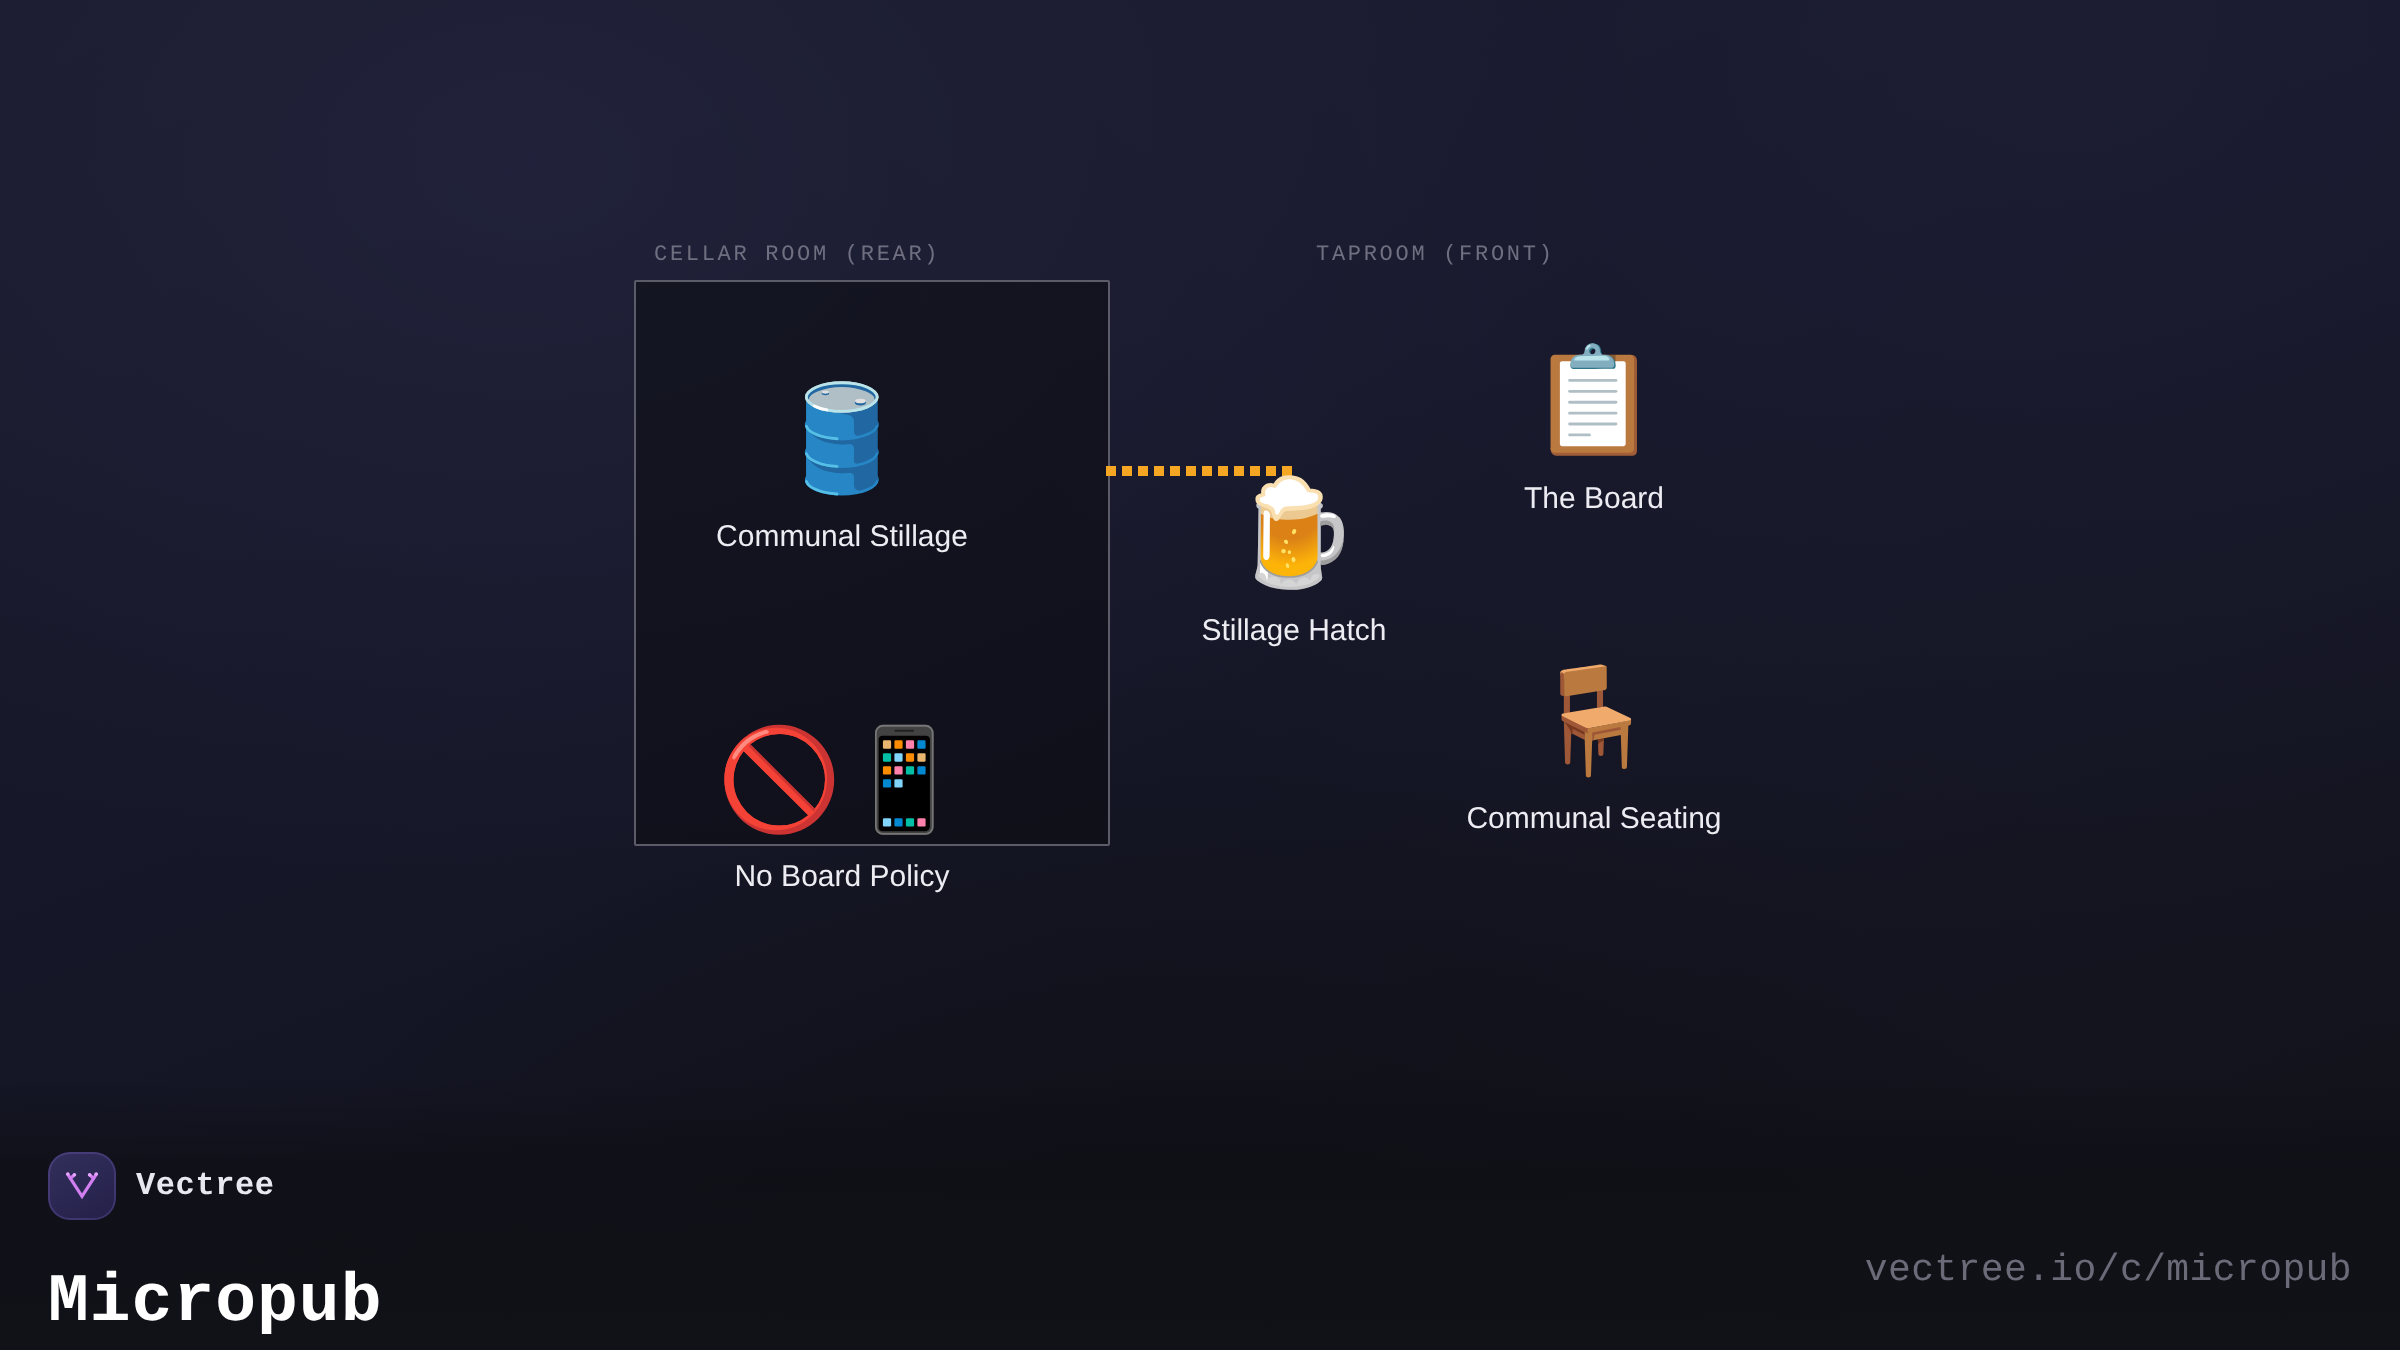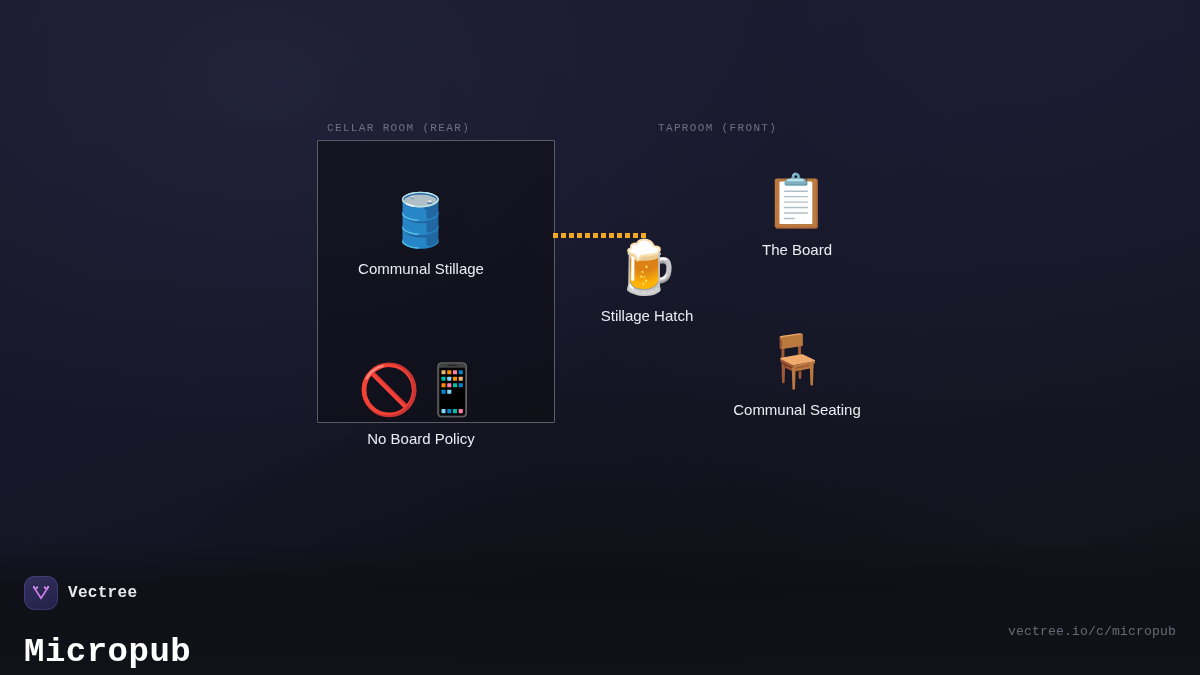--- a/index.html
+++ b/index.html
@@ -119,21 +119,21 @@
     color: #ffffff;
     letter-spacing: 0.5px;
     line-height: 40px;
     margin-top: 20px;
   }
   #footer-url {
     position: absolute;
     right: 24px;
     top: 624px;
     font-family: "Liberation Mono", "DejaVu Sans Mono", monospace;
-    font-size: 13px;
+    font-size: 19px;
     color: #6a6a78;
     letter-spacing: 0.2px;
   }
 </style>
 </head>
 <body>
 
 <div id="stage">
 
   <div id="canvas">

